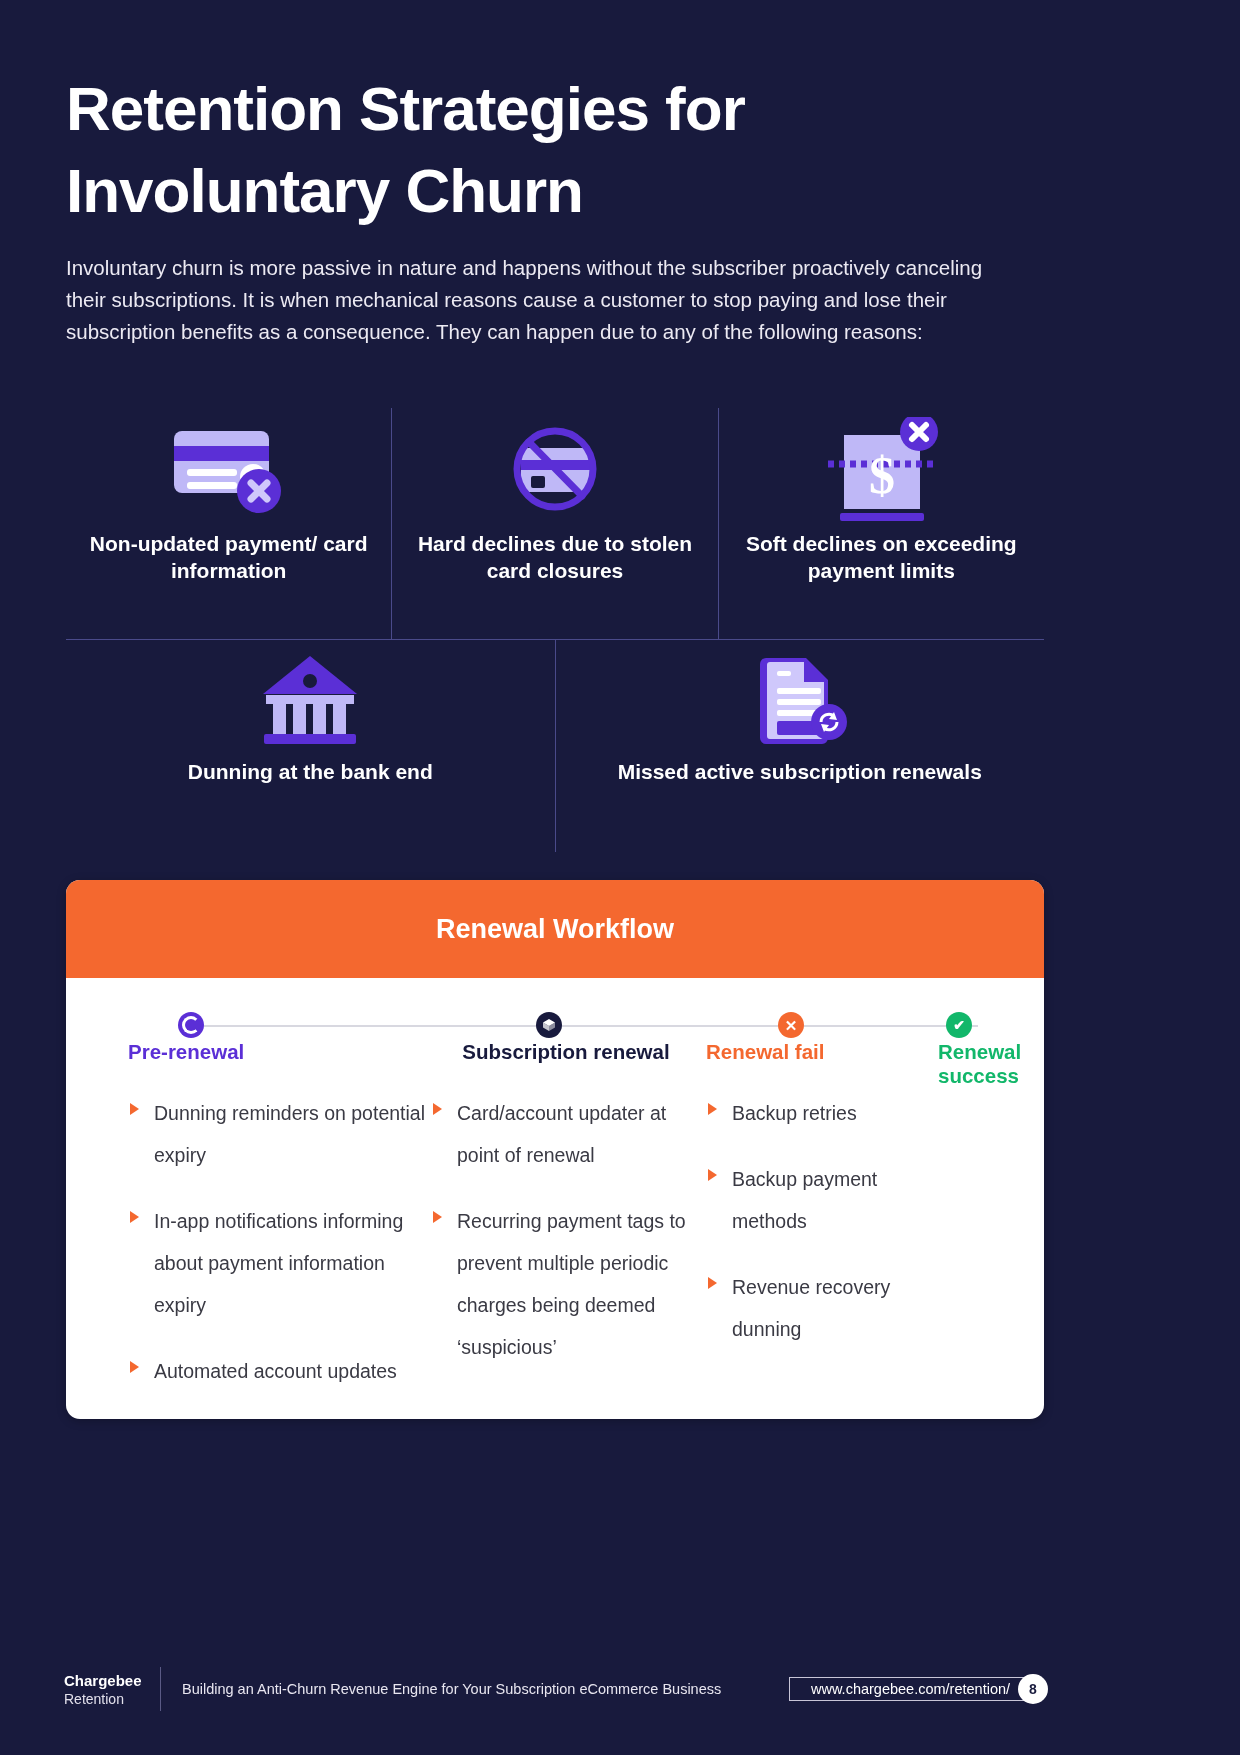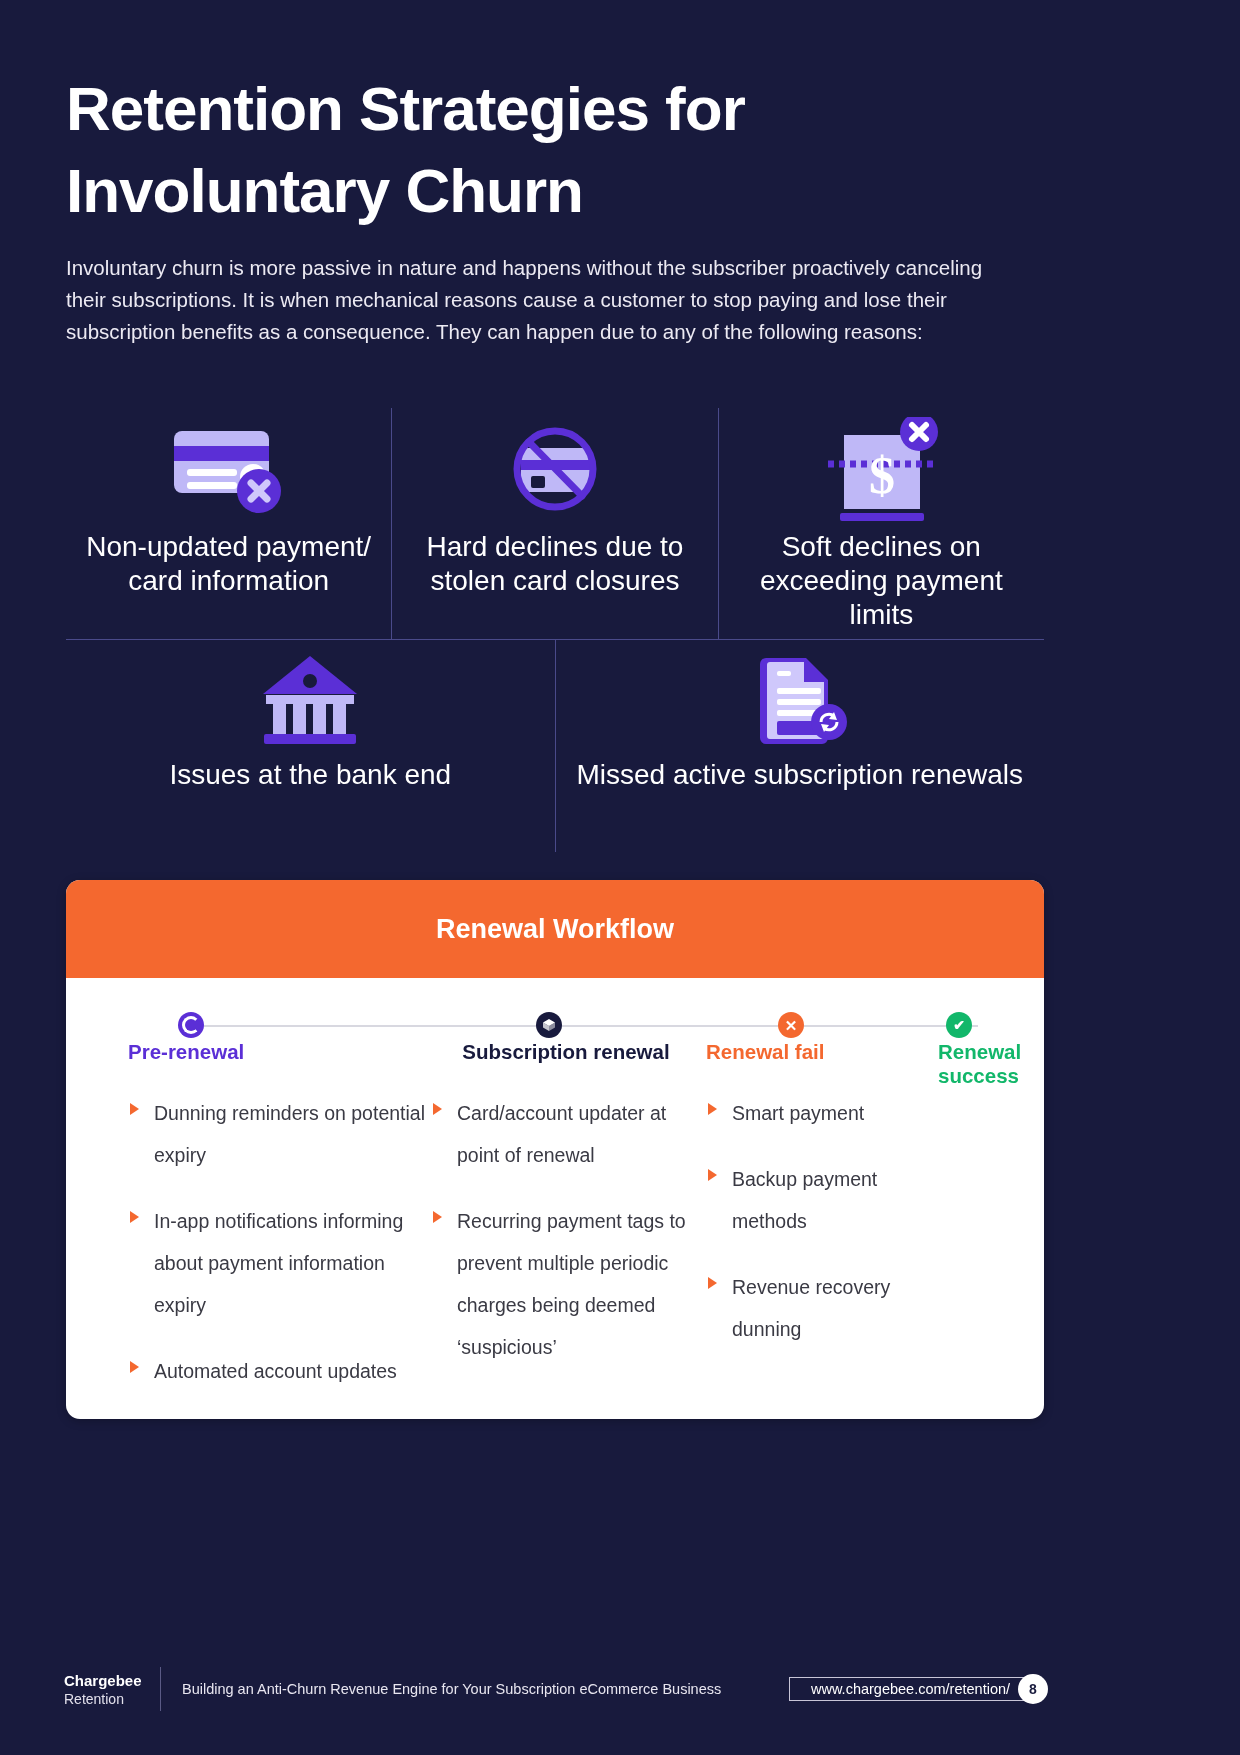--- a/index.html
+++ b/index.html
@@ -29,22 +29,22 @@
   .cell {
     flex: 1; display: flex; flex-direction: column;
     align-items: center; justify-content: flex-start;
     position: relative;
   }
   .row1 .cell + .cell { border-left: 1px solid #4a4a8a; }
   .row1 { border-bottom: 1px solid #4a4a8a; }
   .row2 .cell + .cell { border-left: 1px solid #4a4a8a; }
   .icon-box { height: 122px; display: flex; align-items: center; justify-content: center; }
   .cap {
-    font-size: 28px; line-height: 34px; color: #ffffff; text-align: center;
-    font-weight: 400; padding: 0 10px;
+    font-size: 21px; line-height: 27px; color: #ffffff; text-align: center;
+    font-weight: 700; padding: 0 10px;
   }
   .row2 .icon-box { height: 118px; }
 
   
   .card {
     position: absolute; left: 66px; top: 880px; width: 978px; height: 539px;
     background: #ffffff; border-radius: 14px; overflow: hidden;
     box-shadow: 0 2px 10px rgba(0,0,0,.25);
   }
   .card-head {
@@ -171,21 +171,21 @@
             <polygon points="50,6 97,44 3,44" fill="#5b2fd6"></polygon>
             <circle cx="50" cy="31" r="7" fill="#181a3d"></circle>
             <rect x="6" y="45" width="88" height="9" fill="#bfb8f7"></rect>
             <rect x="13" y="54" width="13" height="30" fill="#bfb8f7"></rect>
             <rect x="33" y="54" width="13" height="30" fill="#bfb8f7"></rect>
             <rect x="53" y="54" width="13" height="30" fill="#bfb8f7"></rect>
             <rect x="73" y="54" width="13" height="30" fill="#bfb8f7"></rect>
             <rect x="4" y="84" width="92" height="10" rx="2" fill="#5b2fd6"></rect>
           </svg>
         </div>
-        <div class="cap">Issues at the bank end</div>
+        <div class="cap">Dunning at the bank end</div>
       </div>
 
       <div class="cell">
         <div class="icon-box">
           <svg width="100" height="98" viewBox="0 0 100 98">
             <path d="M16 8 h40 l22 22 v58 a6 6 0 0 1 -6 6 h-56 a6 6 0 0 1 -6 -6 v-74 a6 6 0 0 1 6 -6 z" fill="#5b2fd6"></path>
             <path d="M20 12 h34 v20 h20 v54 a3 3 0 0 1 -3 3 h-51 a3 3 0 0 1 -3 -3 v-71 a3 3 0 0 1 3 -3 z" fill="#cfc8fb"></path>
             <rect x="27" y="21" width="14" height="5" rx="2" fill="#ffffff"></rect>
             <rect x="27" y="38" width="44" height="6" rx="2" fill="#ffffff"></rect>
             <rect x="27" y="49" width="44" height="6" rx="2" fill="#ffffff"></rect>
@@ -238,21 +238,21 @@
         <div class="col-head">Subscription renewal</div>
         <ul class="bul">
           <li>Card/account updater at point of renewal</li>
           <li>Recurring payment tags to prevent multiple periodic charges being deemed ‘suspicious’</li>
         </ul>
       </div>
 
       <div class="col c3">
         <div class="col-head">Renewal fail</div>
         <ul class="bul">
-          <li>Smart payment</li>
+          <li>Backup retries</li>
           <li>Backup payment methods</li>
           <li>Revenue recovery dunning</li>
         </ul>
       </div>
 
       <div class="col c4">
         <div class="col-head">Renewal success</div>
       </div>
 
     </div>

